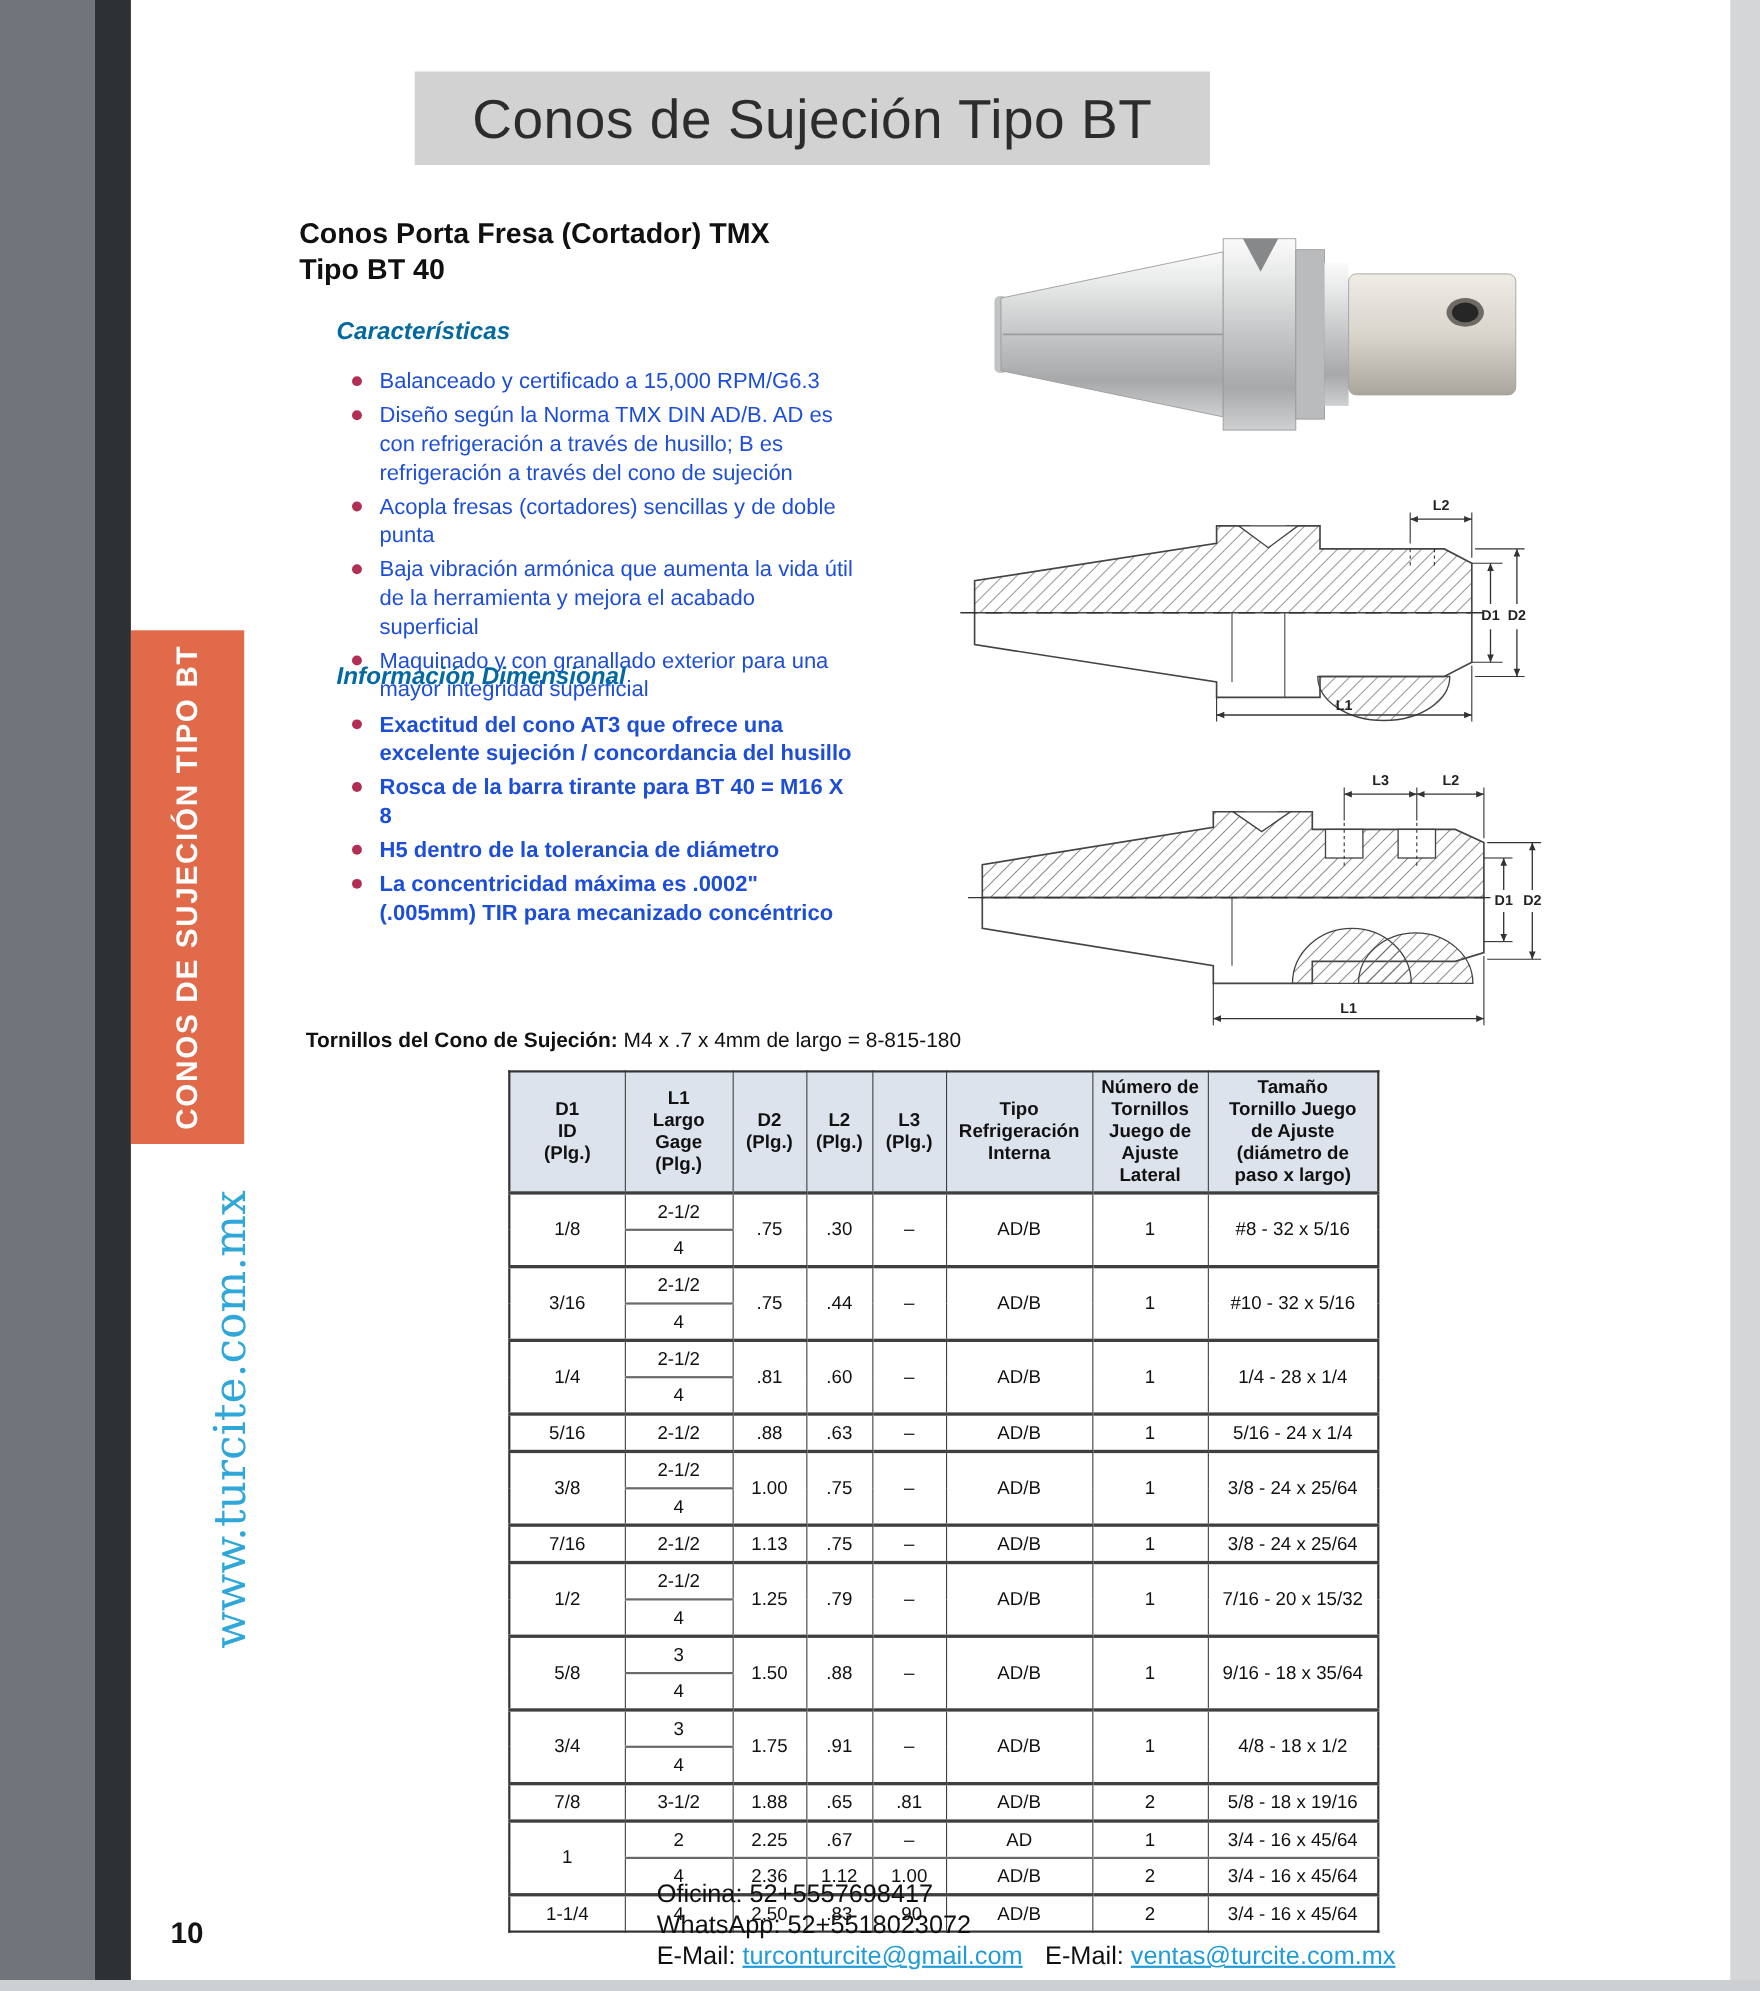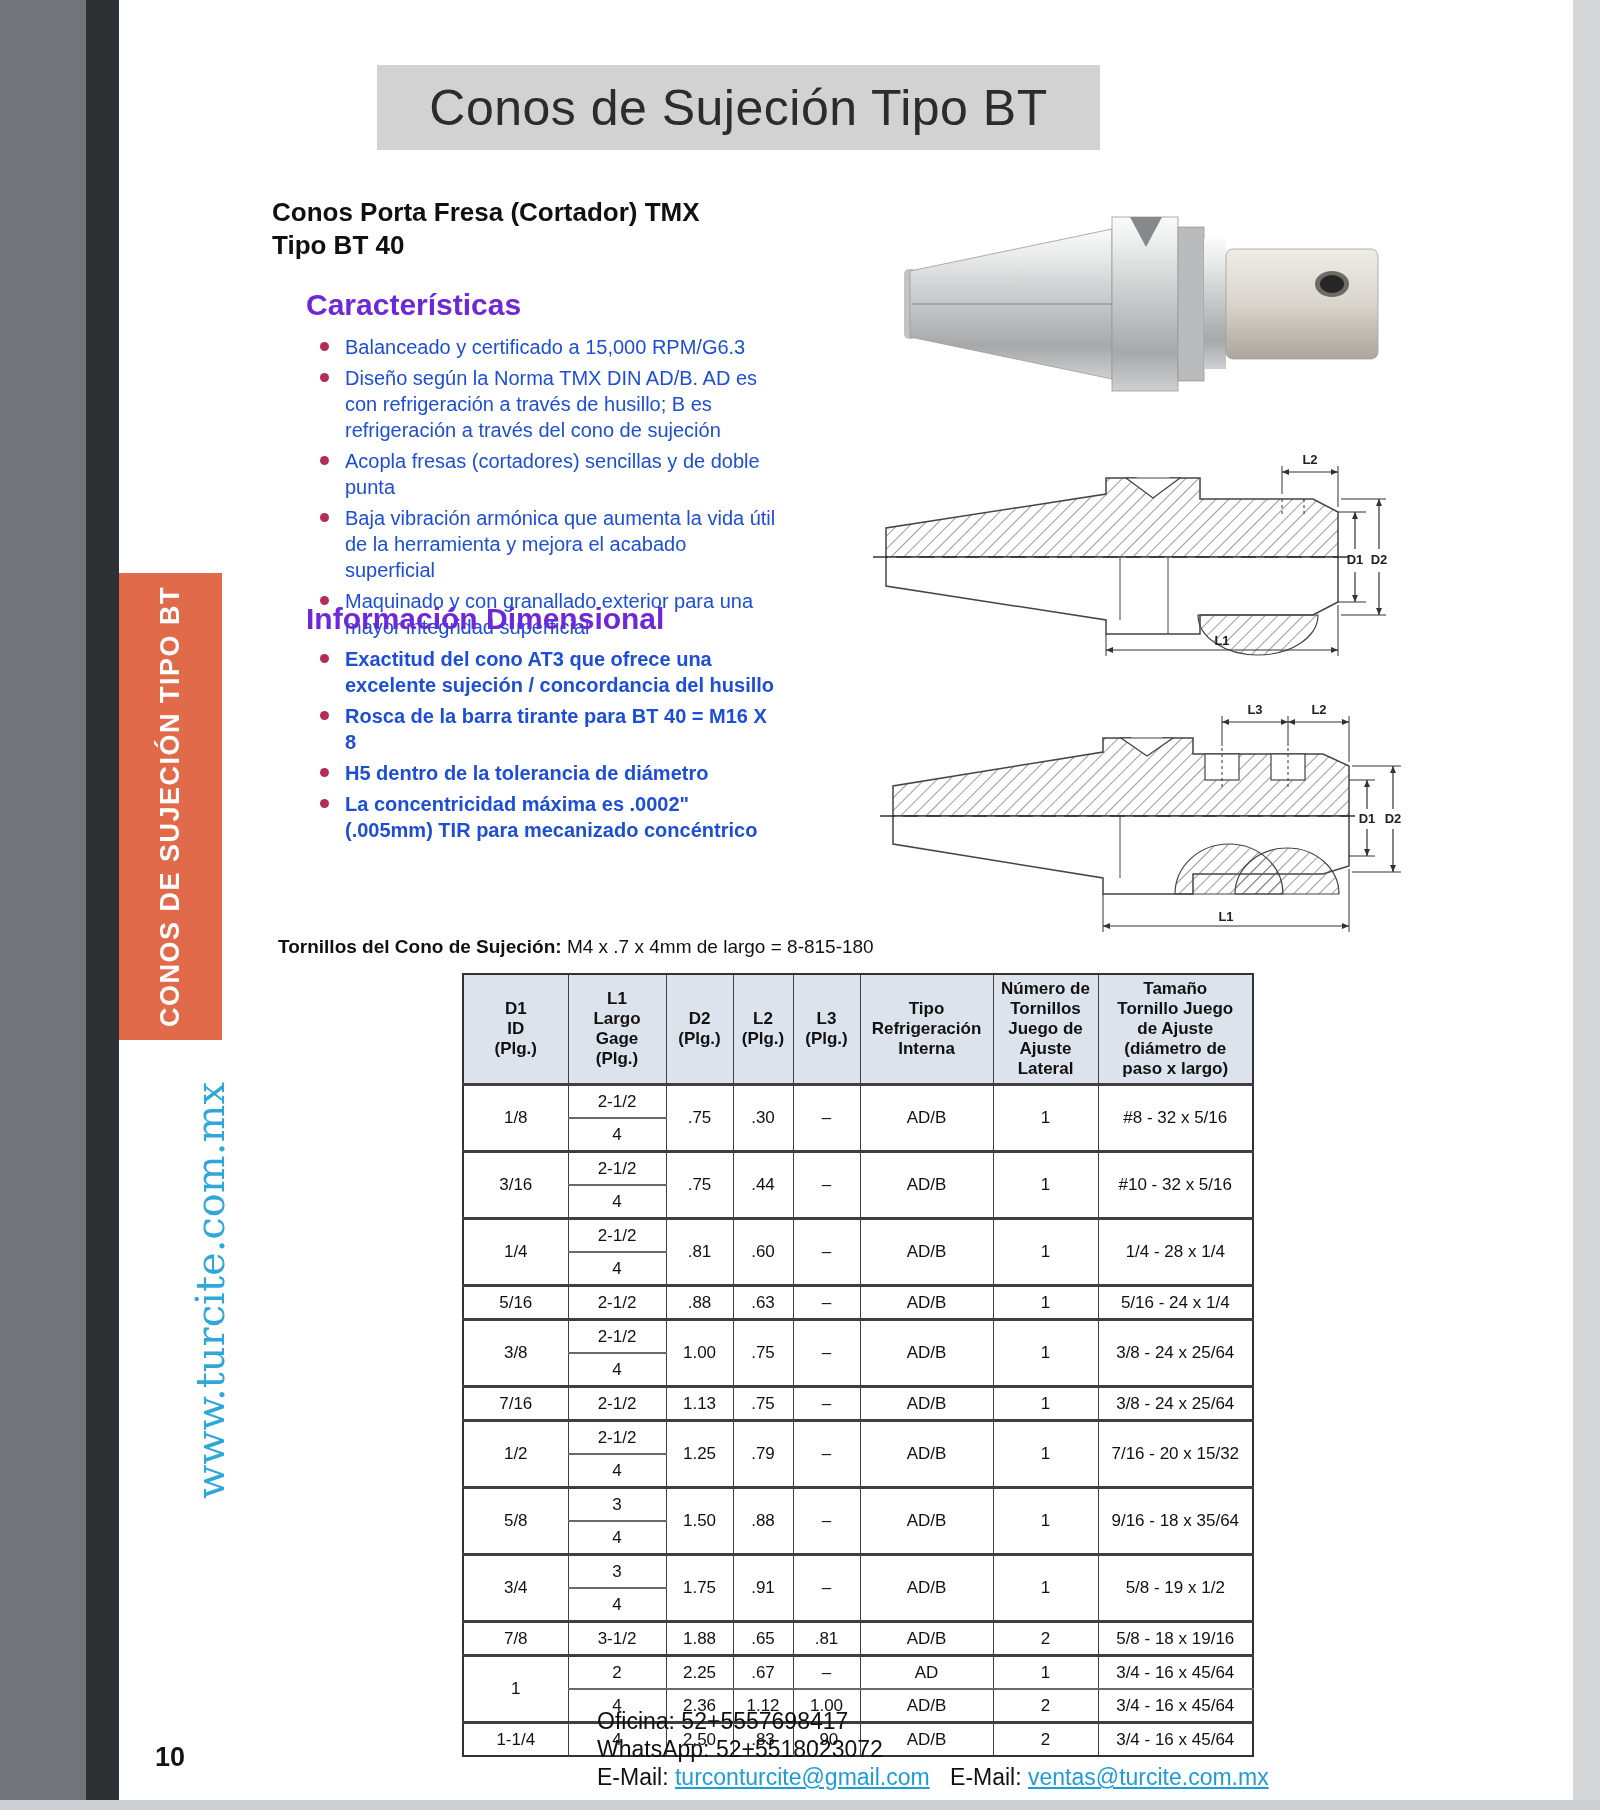--- a/index.html
+++ b/index.html
@@ -21,21 +21,21 @@
   .side-url span { writing-mode:vertical-rl; transform:rotate(180deg); font-family:"DejaVu Serif", serif;
                    font-size:40px; color:#2fa7d9; white-space:nowrap; }
   .page-num { position:absolute; left:155px; top:1742px; font-size:27px; font-weight:bold; color:#141414; }
 
   .banner { position:absolute; left:377px; top:65px; width:723px; height:85px; background:#d2d2d2;
             display:flex; align-items:center; justify-content:center; }
   .banner h1 { margin:0; font-size:50px; font-weight:normal; color:#2c2c2c; letter-spacing:0.5px; }
 
   .prod-title { position:absolute; left:272px; top:196px; font-size:26px; font-weight:bold; color:#101010; line-height:1.28; }
 
-  .section-head { position:absolute; font-size:30px; font-weight:bold; color:#6d28d9; }
+  .section-head { position:absolute; font-size:22px; font-weight:bold; color:#0369a1;font-style:italic; }
   #caract-head { left:306px; top:288px; }
   #dim-head { left:306px; top:602px; }
 
   ul.bullets { position:absolute; list-style:none; margin:0; padding:0; width:470px; }
   #caract-list { left:306px; top:334px; }
   #dim-list { left:306px; top:646px;font-weight:bold; }
   ul.bullets li { display:flex; font-size:20px; color:#1d4ed8; line-height:1.3; margin-bottom:5px; }
   ul.bullets .dot { width:9px; height:9px; border-radius:50%; background:#b12e55; margin:8px 16px 0 14px; flex:none; }
 
   .fig { position:absolute; }
@@ -403,21 +403,21 @@
           <td class="cell-l1 sub-split">4</td>
         </tr>
         <tr class="group-start">
           <td class="cell-d1" rowspan="2">3/4</td>
           <td class="cell-l1">3</td>
           <td rowspan="2">1.75</td>
           <td rowspan="2">.91</td>
           <td rowspan="2">–</td>
           <td rowspan="2">AD/B</td>
           <td rowspan="2">1</td>
-          <td rowspan="2">5/8 - 19 x 1/2</td>
+          <td rowspan="2">4/8 - 18 x 1/2</td>
         </tr>
         <tr>
           <td class="cell-l1 sub-split">4</td>
         </tr>
         <tr class="group-start">
           <td class="cell-d1" rowspan="1">7/8</td>
           <td class="cell-l1">3-1/2</td>
           <td rowspan="1">1.88</td>
           <td rowspan="1">.65</td>
           <td rowspan="1">.81</td>

